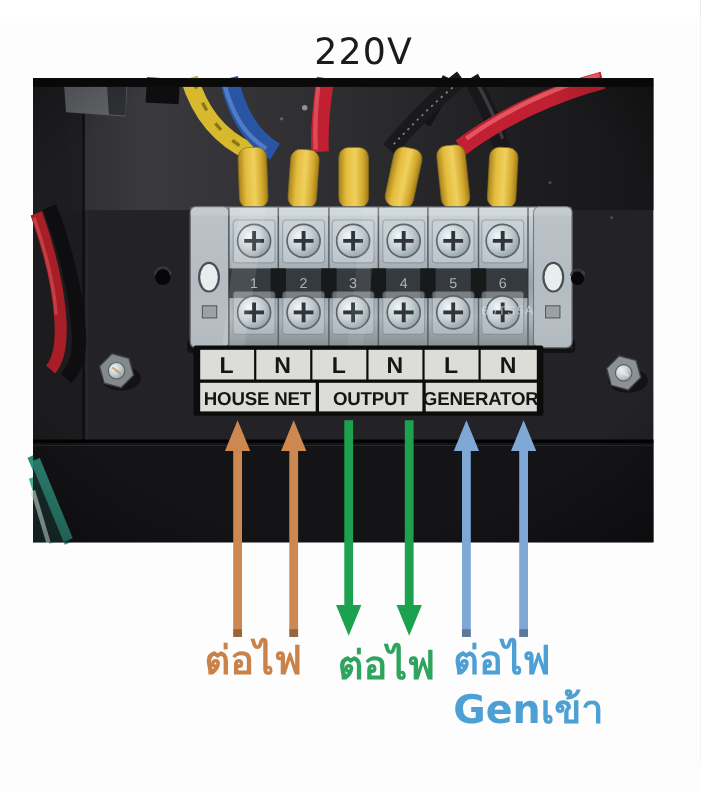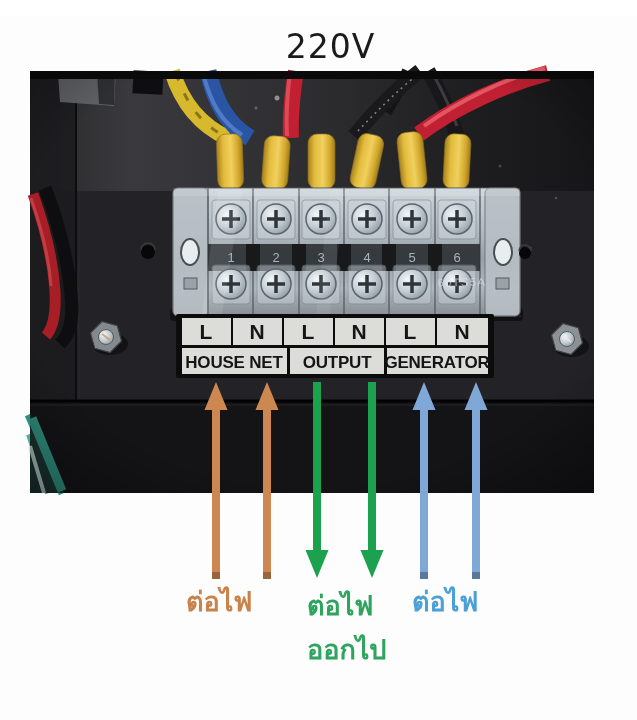--- a/index.html
+++ b/index.html
@@ -11,21 +11,21 @@
     position:absolute;top:11px;left:12px;width:637px;text-align:center;
     font-size:33px;font-weight:400;letter-spacing:1px;color:#1b1b1b;
   }
   svg.scene{position:absolute;left:0;top:0;}
   .svgtxt{font-family:"Liberation Sans","DejaVu Sans",sans-serif;font-weight:700;fill:#151515;}
   .lnl{font-size:21px;}
   .lnm{font-size:17px;letter-spacing:-0.2px;}
   .num{font-size:13px;font-weight:400;fill:#a9b2ba;font-family:"Liberation Sans",sans-serif;}
   .mark{font-size:11px;font-weight:400;fill:#dde3e7;opacity:.7;letter-spacing:1.5px;font-family:"Liberation Sans",sans-serif;}
   .ann{
-    position:absolute;font-weight:700;font-size:27px;line-height:44px;
+    position:absolute;font-weight:700;font-size:36px;line-height:44px;
     white-space:nowrap;font-family:"DejaVu Sans","Liberation Sans",sans-serif;
   }
 </style>
 </head>
 <body>
 
 <div id="stage">
 
   <div class="title">220V</div>
 
@@ -340,20 +340,20 @@
       </g>
     </g>
   </svg>
 
   <div class="ann" style="left: 186px; top: 564px; color: rgb(201, 131, 74);">
     <div>ต่อไฟ</div>
   </div>
 
   <div class="ann" style="left: 307px; top: 568px; color: rgb(47, 164, 94);">
     <div>ต่อไฟ</div>
-    <div>ออกไป</div>
   </div>
 
   <div class="ann" style="left: 412px; top: 564px; color: rgb(77, 160, 212);">
     <div>ต่อไฟ</div>
+    <div>Genเข้า</div>
   </div>
 
 </div>
 
 </body></html>

